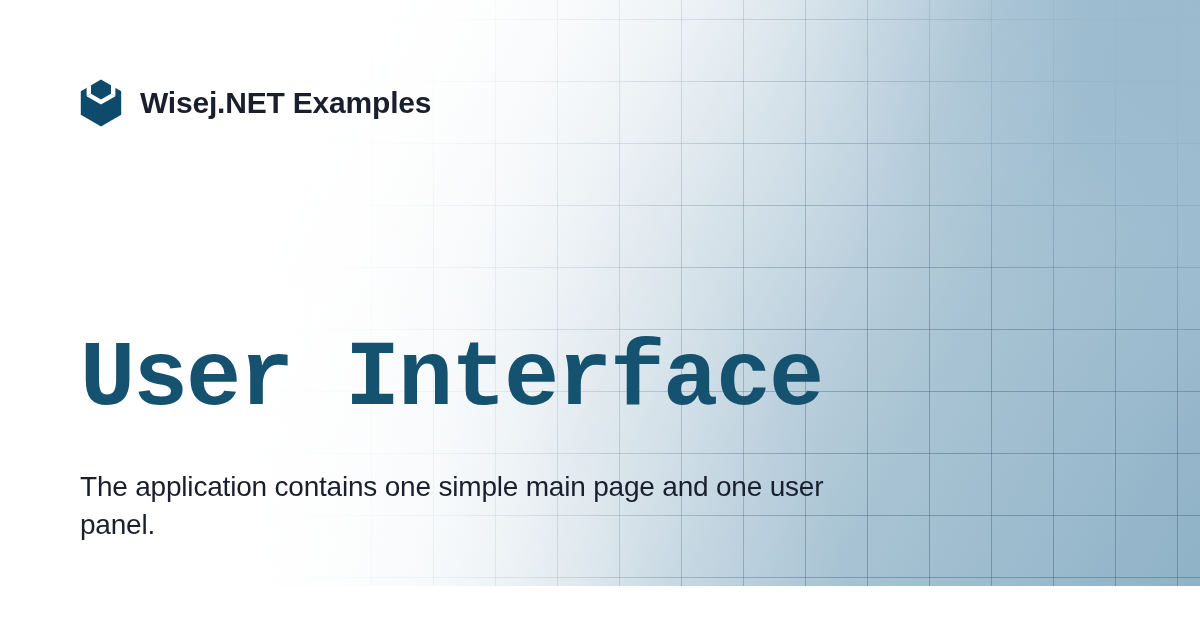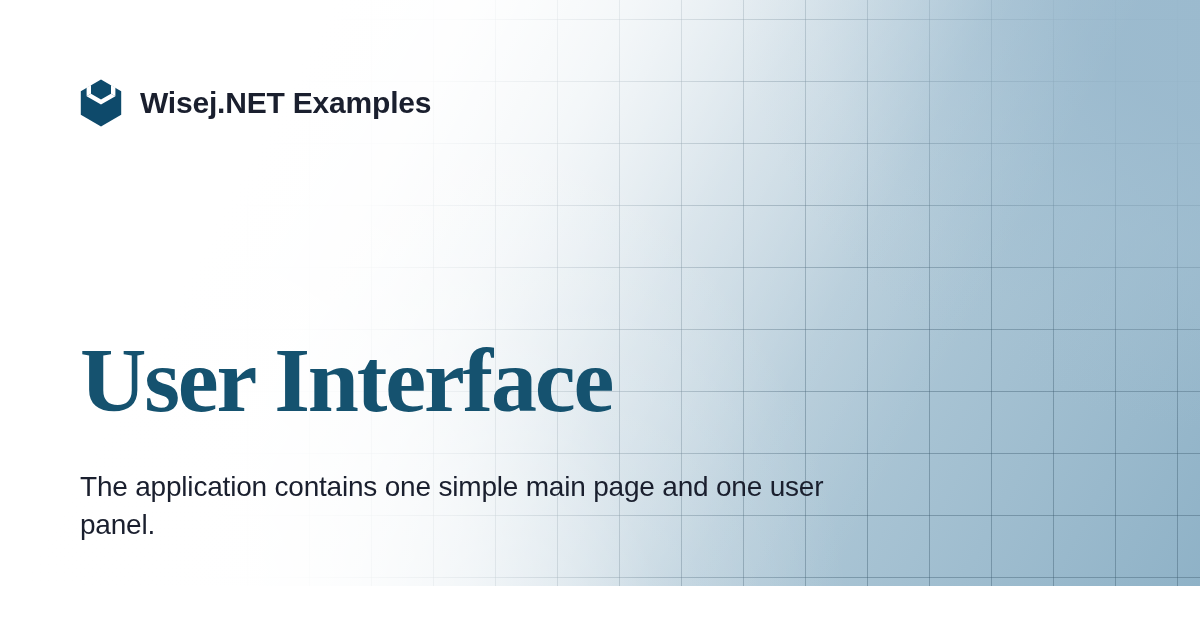--- a/index.html
+++ b/index.html
@@ -129,21 +129,21 @@
 
   
   .headline-block {
     position: absolute;
     left: 80px;
     top: 334px;
     width: 860px;
   }
   .headline {
     margin: 0;
-    font-family: Liberation Serif, serif;
+    font-family: Liberation Mono, monospace;
     font-size: 92px;
     font-weight: bold;
     letter-spacing: -2.2px;
     line-height: 1.0;
     color: #15526f;
     white-space: nowrap;
   }
   .subhead {
     margin: 0;
     padding-top: 42px;

